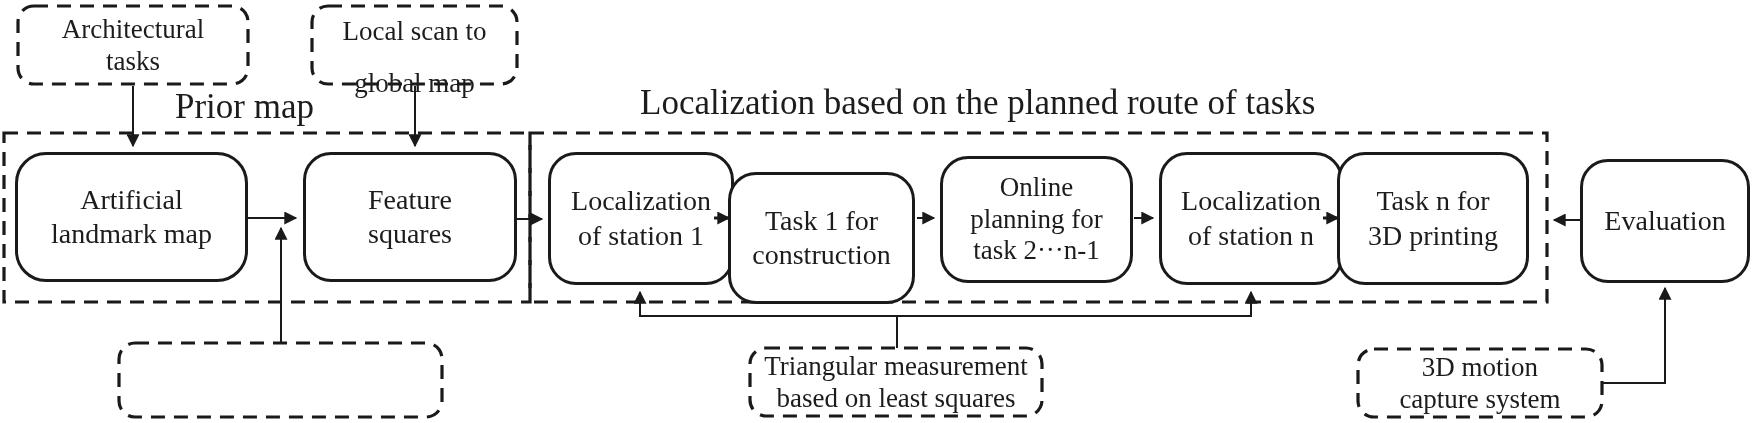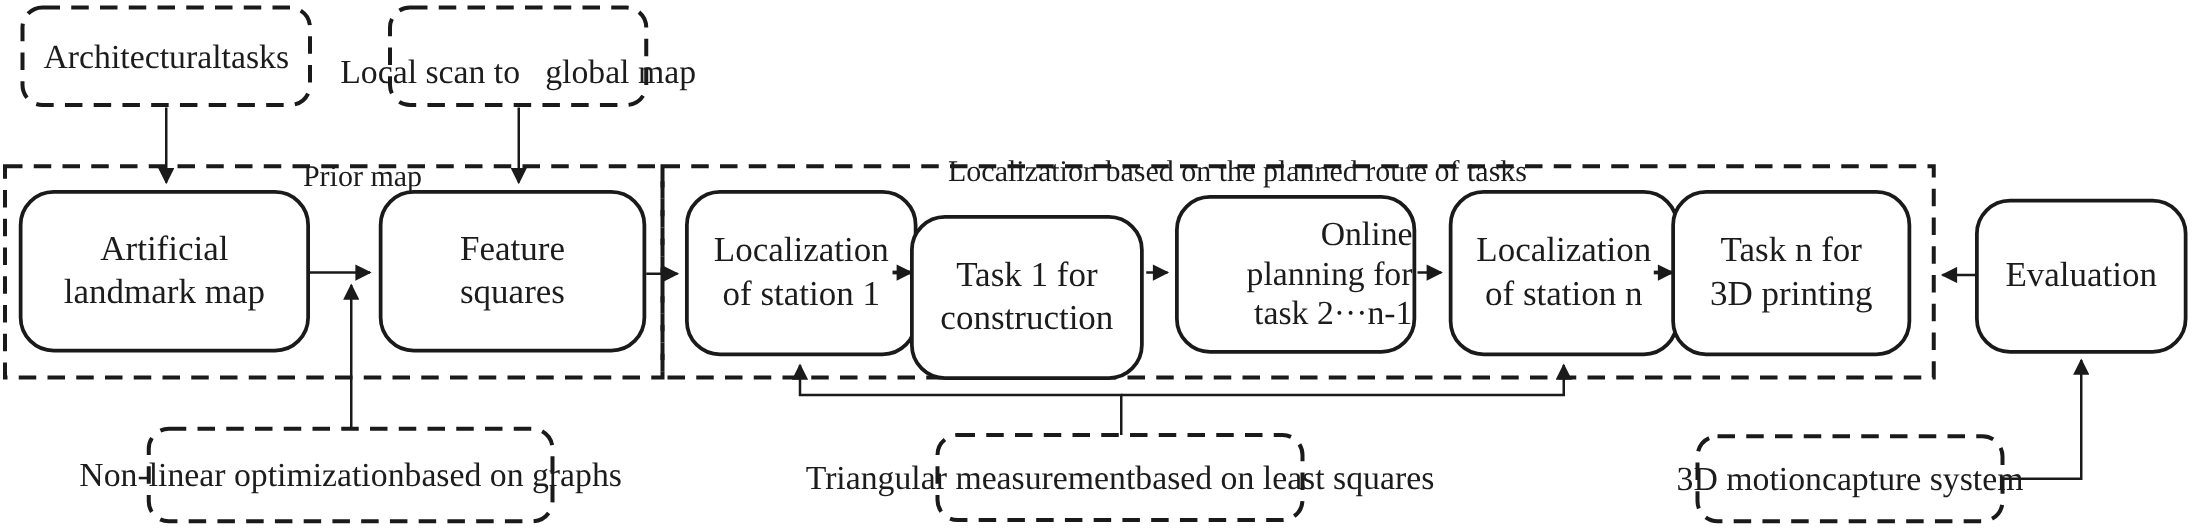--- a/index.html
+++ b/index.html
@@ -19,30 +19,29 @@
     border-radius:28px;
     background:#ffffff;
     display:flex;flex-direction:column;
     align-items:center;justify-content:center;
     text-align:center;
     font-size:28px;line-height:1.22;
     box-sizing:border-box;
   }
   .dashedtext{
     position:absolute;
-    display:flex;flex-direction:row;
+    display:flex;flex-direction:column;
     align-items:center;justify-content:center;
     text-align:center;
     font-size:27px;line-height:1.2;
     box-sizing:border-box;
   }
   .grouplabel{
     position:absolute;
-    text-align:center;
-    font-size:24px;line-height:1.1;margin-top:41px;
+    font-size:35px;line-height:1.1;
   }
   .ln{white-space:nowrap;}
 </style>
 </head>
 <body>
 
 <div class="canvas">
 
   <svg class="layer" viewBox="0 0 1755 423">
     <g fill="none" stroke="#1a1a1a" stroke-width="3.2" stroke-dasharray="14 9">
@@ -60,50 +59,46 @@
   <div class="grouplabel" style="left:640px;top:84px;width:700px;">Localization based on the planned route of tasks</div>
 
   <div class="dashedtext" style="left:18px;top:6px;width:230px;height:78px;">
     <div class="ln">Architectural</div>
     <div class="ln">tasks</div>
   </div>
   <div class="dashedtext" style="left:312px;top:18px;width:205px;height:78px;gap:20px;">
     <div class="ln">Local scan to</div>
     <div class="ln">global map</div>
   </div>
-  <div class="dashedtext" style="left:119px;top:343px;width:323px;height:74px;">
-    <div class="ln">Non-linear optimization</div>
-    <div class="ln">based on graphs</div>
-  </div>
   <div class="dashedtext" style="left:750px;top:348px;width:292px;height:68px;">
     <div class="ln">Triangular measurement</div>
     <div class="ln">based on least squares</div>
   </div>
   <div class="dashedtext" style="left:1358px;top:349px;width:244px;height:68px;">
     <div class="ln">3D motion</div>
     <div class="ln">capture system</div>
   </div>
 
-  <div class="node" style="left:15px;top:152px;width:233px;height:130px;">
+  <div class="node" style="left:15px;top:152px;width:233px;height:130px;border-radius:31px;">
     <div class="ln">Artificial</div>
     <div class="ln">landmark map</div>
   </div>
   <div class="node" style="left:303px;top:152px;width:214px;height:130px;">
     <div class="ln">Feature</div>
     <div class="ln">squares</div>
   </div>
   <div class="node" style="left:548px;top:152px;width:186px;height:133px;">
     <div class="ln">Localization</div>
     <div class="ln">of station 1</div>
   </div>
   <div class="node" style="left:728px;top:152px;width:187px;height:132px;margin-top:20px;">
     <div class="ln">Task 1 for</div>
     <div class="ln">construction</div>
   </div>
-  <div class="node" style="left:940px;top:156px;width:193px;height:127px;font-size:27px;line-height:1.18;align-items:flex-end;">
+  <div class="node" style="left:940px;top:156px;width:193px;height:127px;font-size:27px;line-height:1.18;">
     <div class="ln">Online</div>
     <div class="ln">planning for</div>
     <div class="ln">task 2···n-1</div>
   </div>
   <div class="node" style="left:1159px;top:152px;width:184px;height:133px;">
     <div class="ln">Localization</div>
     <div class="ln">of station n</div>
   </div>
   <div class="node" style="left:1337px;top:152px;width:192px;height:133px;">
     <div class="ln">Task n for</div>

